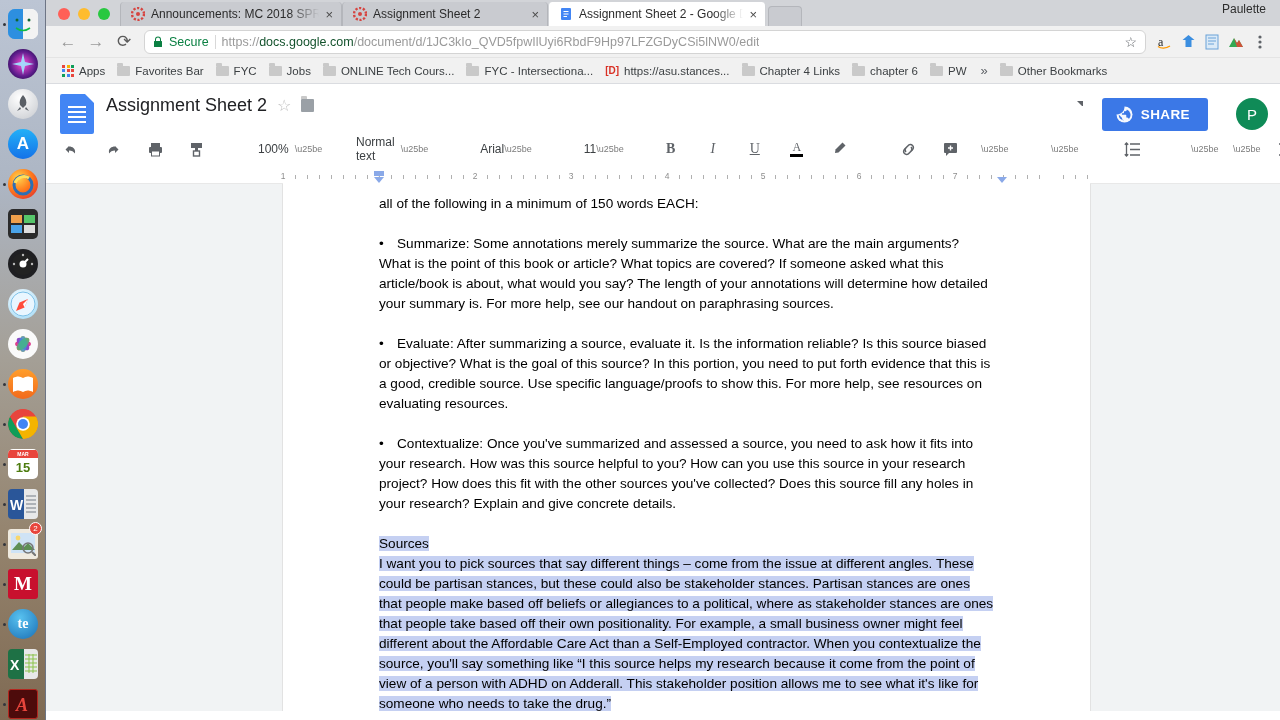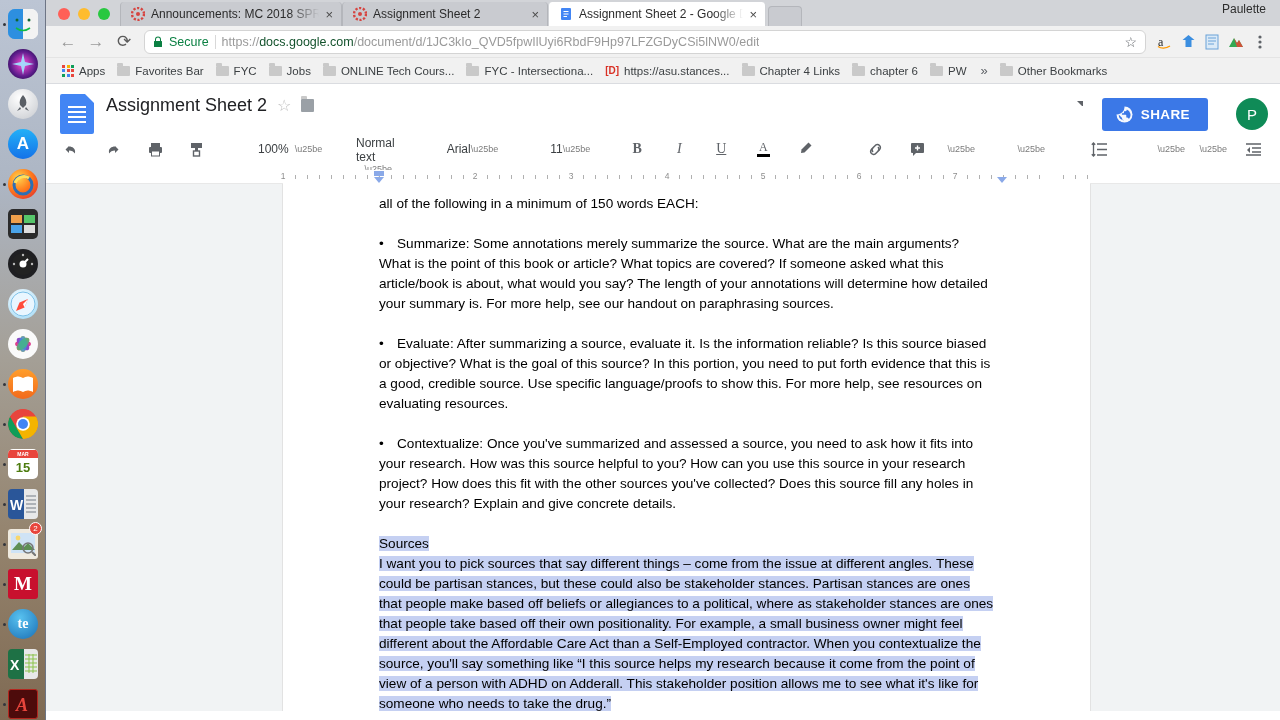--- a/index.html
+++ b/index.html
@@ -103,21 +103,21 @@
   #avatar { width:32px;height:32px;border-radius:50%; background:#0f8b57; color:#fff; display:flex;
             align-items:center;justify-content:center; font-size:15px;}
 
   
   #toolbar { height:34px; display:flex; padding:0 12px; gap:16px; }
   .tb { height:26px; min-width:26px; display:flex; align-items:center; justify-content:center;
         color:#5f6368; font-size:14px; padding:0 3px;}
   .tbsep { width:1px; height:18px; background:#e0e0e0; margin:0 6px; }
   .tbbox { display:flex; align-items:center; height:26px; font-size:12px; color:#3c4043; padding:0 4px; }
   .tbbox .cv { margin-left:6px; color:#7b7b7b; font-size:9px; }
-  .w-zoom{width:54px;} .w-style{width:86px;flex-direction:column;} .w-font{width:88px;} .w-size{width:34px;}
+  .w-zoom{width:54px;} .w-style{width:86px;} .w-font{width:88px;} .w-size{width:34px;}
   .caret { color:#7b7b7b; font-size:9px; margin-left:4px;}
   .tb b{font-size:14px;font-family:"Liberation Serif",serif;}
   .tb i{font-size:14px;font-family:"Liberation Serif",serif;}
 
   
   #rulerwrap { height:14px; background:#fff; position:relative; border-bottom:1px solid #e8e8e8;}
   #ruler { position:absolute; left:237px; width:807px; height:14px; background:#fff;}
   .rtick { position:absolute; top:5px; width:1px; height:4px; background:#b0b0b0; }
   .rnum { position:absolute; top:1px; font-size:8.5px; color:#8d8d8d; transform:translateX(-50%); }
   .rmark { position:absolute; width:0;height:0;border-left:5px solid transparent;border-right:5px solid transparent;

